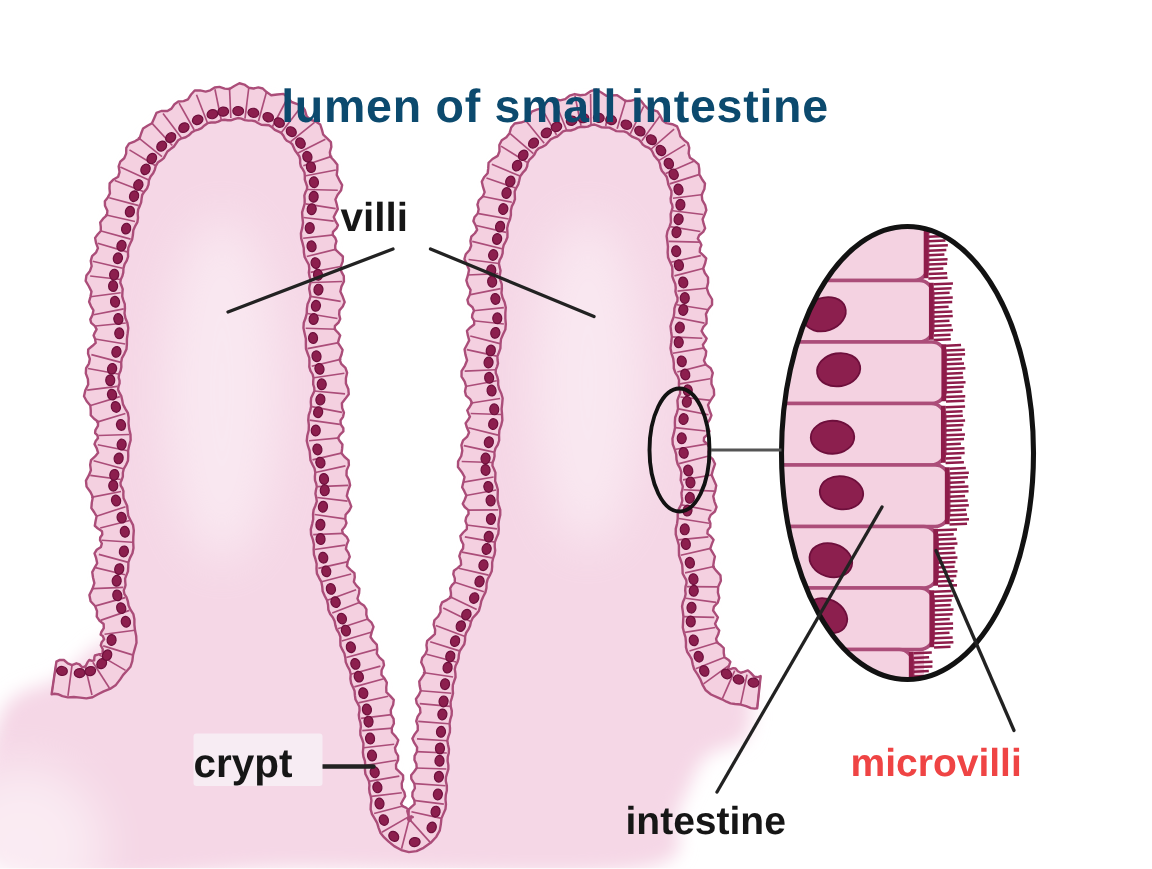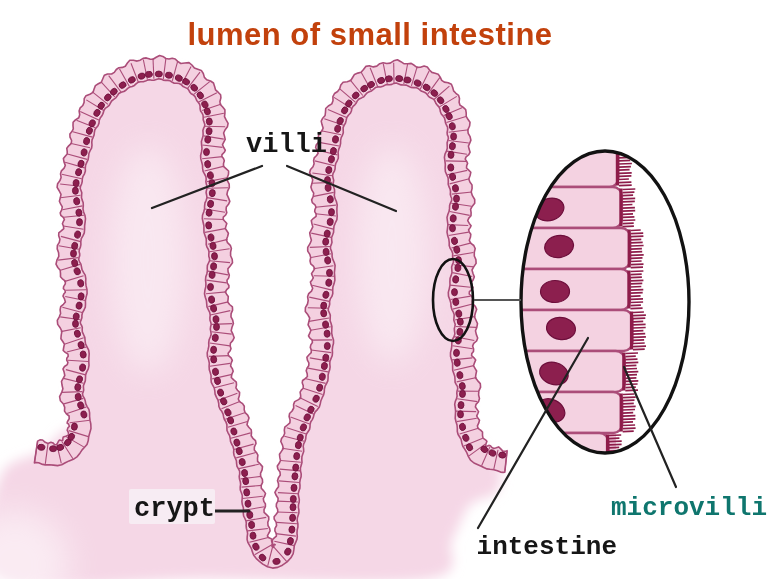--- a/index.html
+++ b/index.html
@@ -5,21 +5,21 @@
   html,body{margin:0;padding:0;background:#fff;}
   .canvas{
     position:relative;width:768px;height:579px;background:#fff;overflow:hidden;
     font-family:"Liberation Sans",sans-serif;
   }
   #diagram-svg{position:absolute;left:0;top:0;}
   .page-title{
     position:absolute;top:16px;left:0;width:740px;text-align:center;
     font-size:31px;font-weight:bold;letter-spacing:.5px;line-height:38px;
   }
-  .lbl{position:absolute;font-weight:bold;color:#161616;text-align:right;font-family:Liberation Mono, monospace;}
+  .lbl{position:absolute;font-weight:bold;color:#161616;text-align:left;}
   .lbl-villi{top:131px;left:227px;width:100px;font-size:27px;line-height:28px;}
   .lbl-crypt{top:489px;left:129px;width:86px;height:35px;line-height:41px;font-size:27px;border-radius:2px;}
   .lbl-enterocyte{top:532px;left:417px;width:200px;font-size:26px;line-height:30px;}
   .lbl-microvilli{top:493px;left:567px;width:200px;font-size:26px;line-height:30px;}
 </style>
 </head>
 <body>
 
 <div class="canvas">
 
@@ -561,20 +561,20 @@
       <line x1="474" y1="300" x2="521" y2="300" stroke="#555555" stroke-width="2"></line>
       <g stroke="#222222" stroke-width="2.2" stroke-linecap="round">
         <line x1="262" y1="166" x2="152" y2="208"></line>
         <line x1="287" y1="166" x2="396" y2="211"></line>
         <line x1="588" y1="338" x2="478" y2="528"></line>
         <line x1="624" y1="367" x2="676" y2="487"></line>
         <line x1="215" y1="511" x2="249" y2="511" stroke-width="3"></line>
       </g>
     </svg>
 
-  <div class="page-title" style="color: #c2410c;">lumen of small intestine</div>
+  <div class="page-title" style="color: #0c4a6e; margin-top: 36px;">lumen of small intestine</div>
 
   <div class="lbl lbl-villi" style="color: rgb(22, 22, 22);">villi</div>
   <div class="lbl lbl-crypt" style="color: rgb(22, 22, 22); background: rgb(247, 236, 243);">crypt</div>
   <div class="lbl lbl-enterocyte" style="color: rgb(22, 22, 22);">intestine</div>
-  <div class="lbl lbl-microvilli" style="color: #0f766e;">microvilli</div>
+  <div class="lbl lbl-microvilli" style="color: #ef4444;">microvilli</div>
 
 </div>
 
 </body></html>

